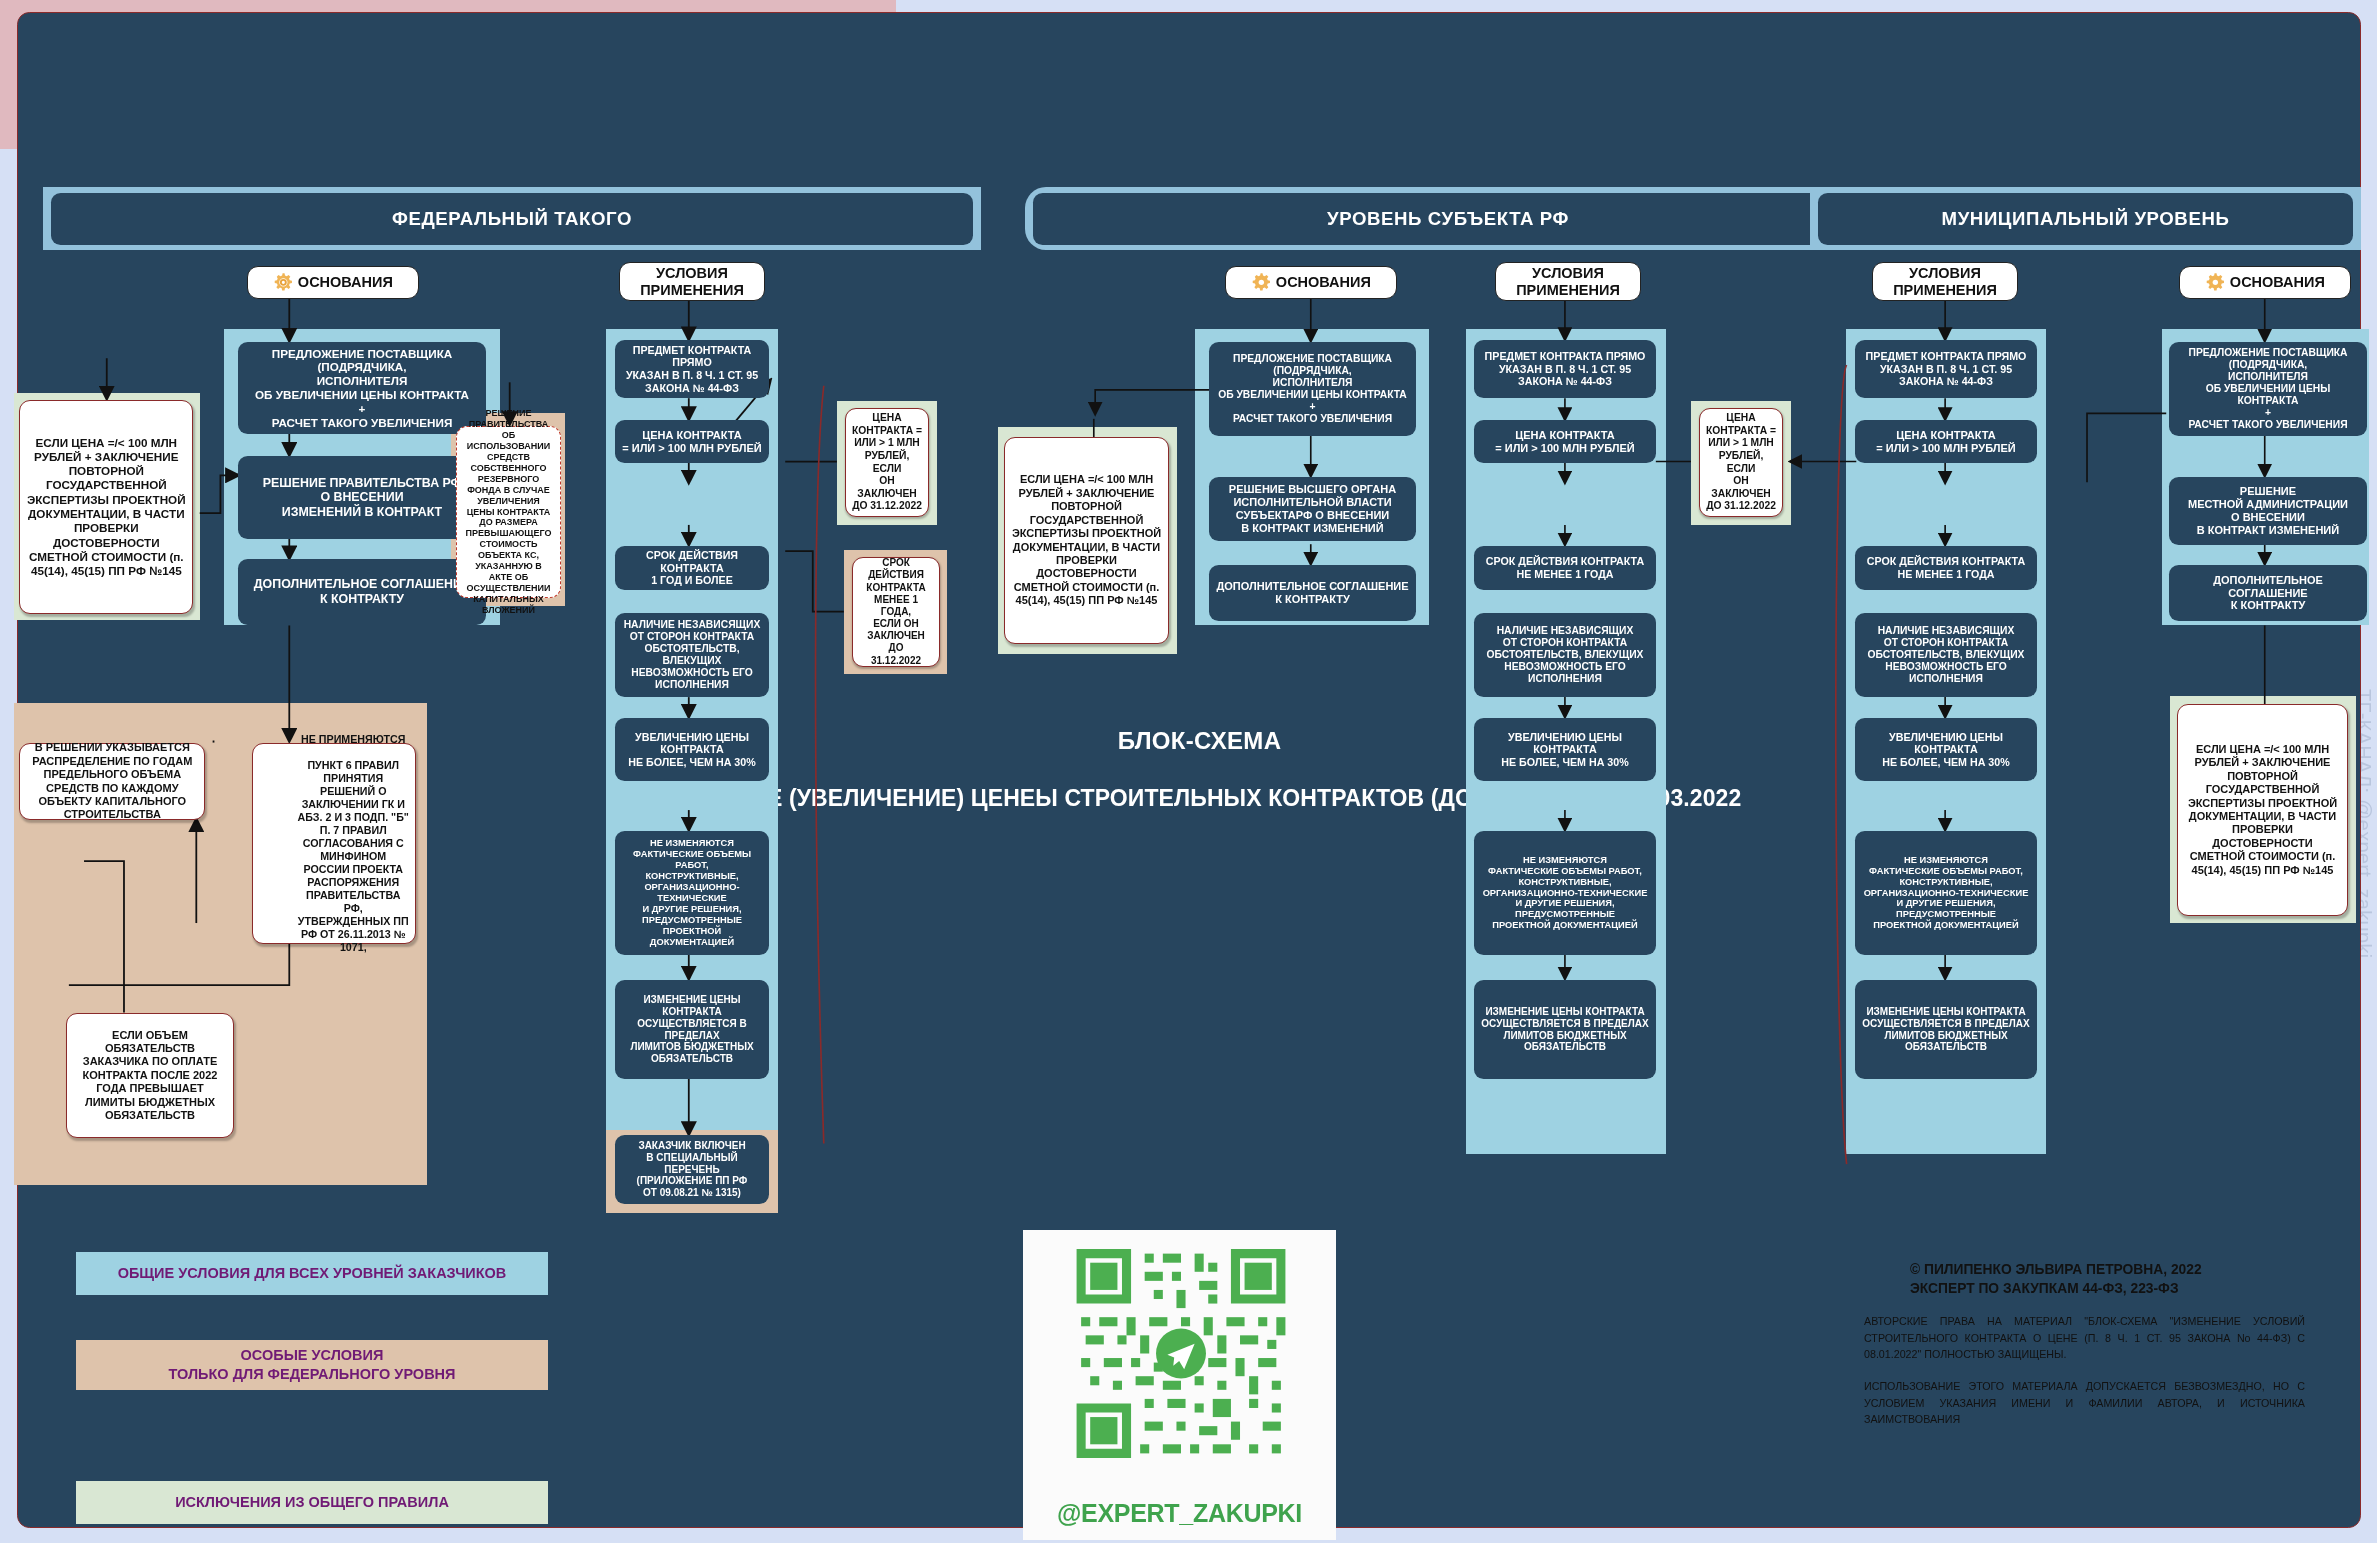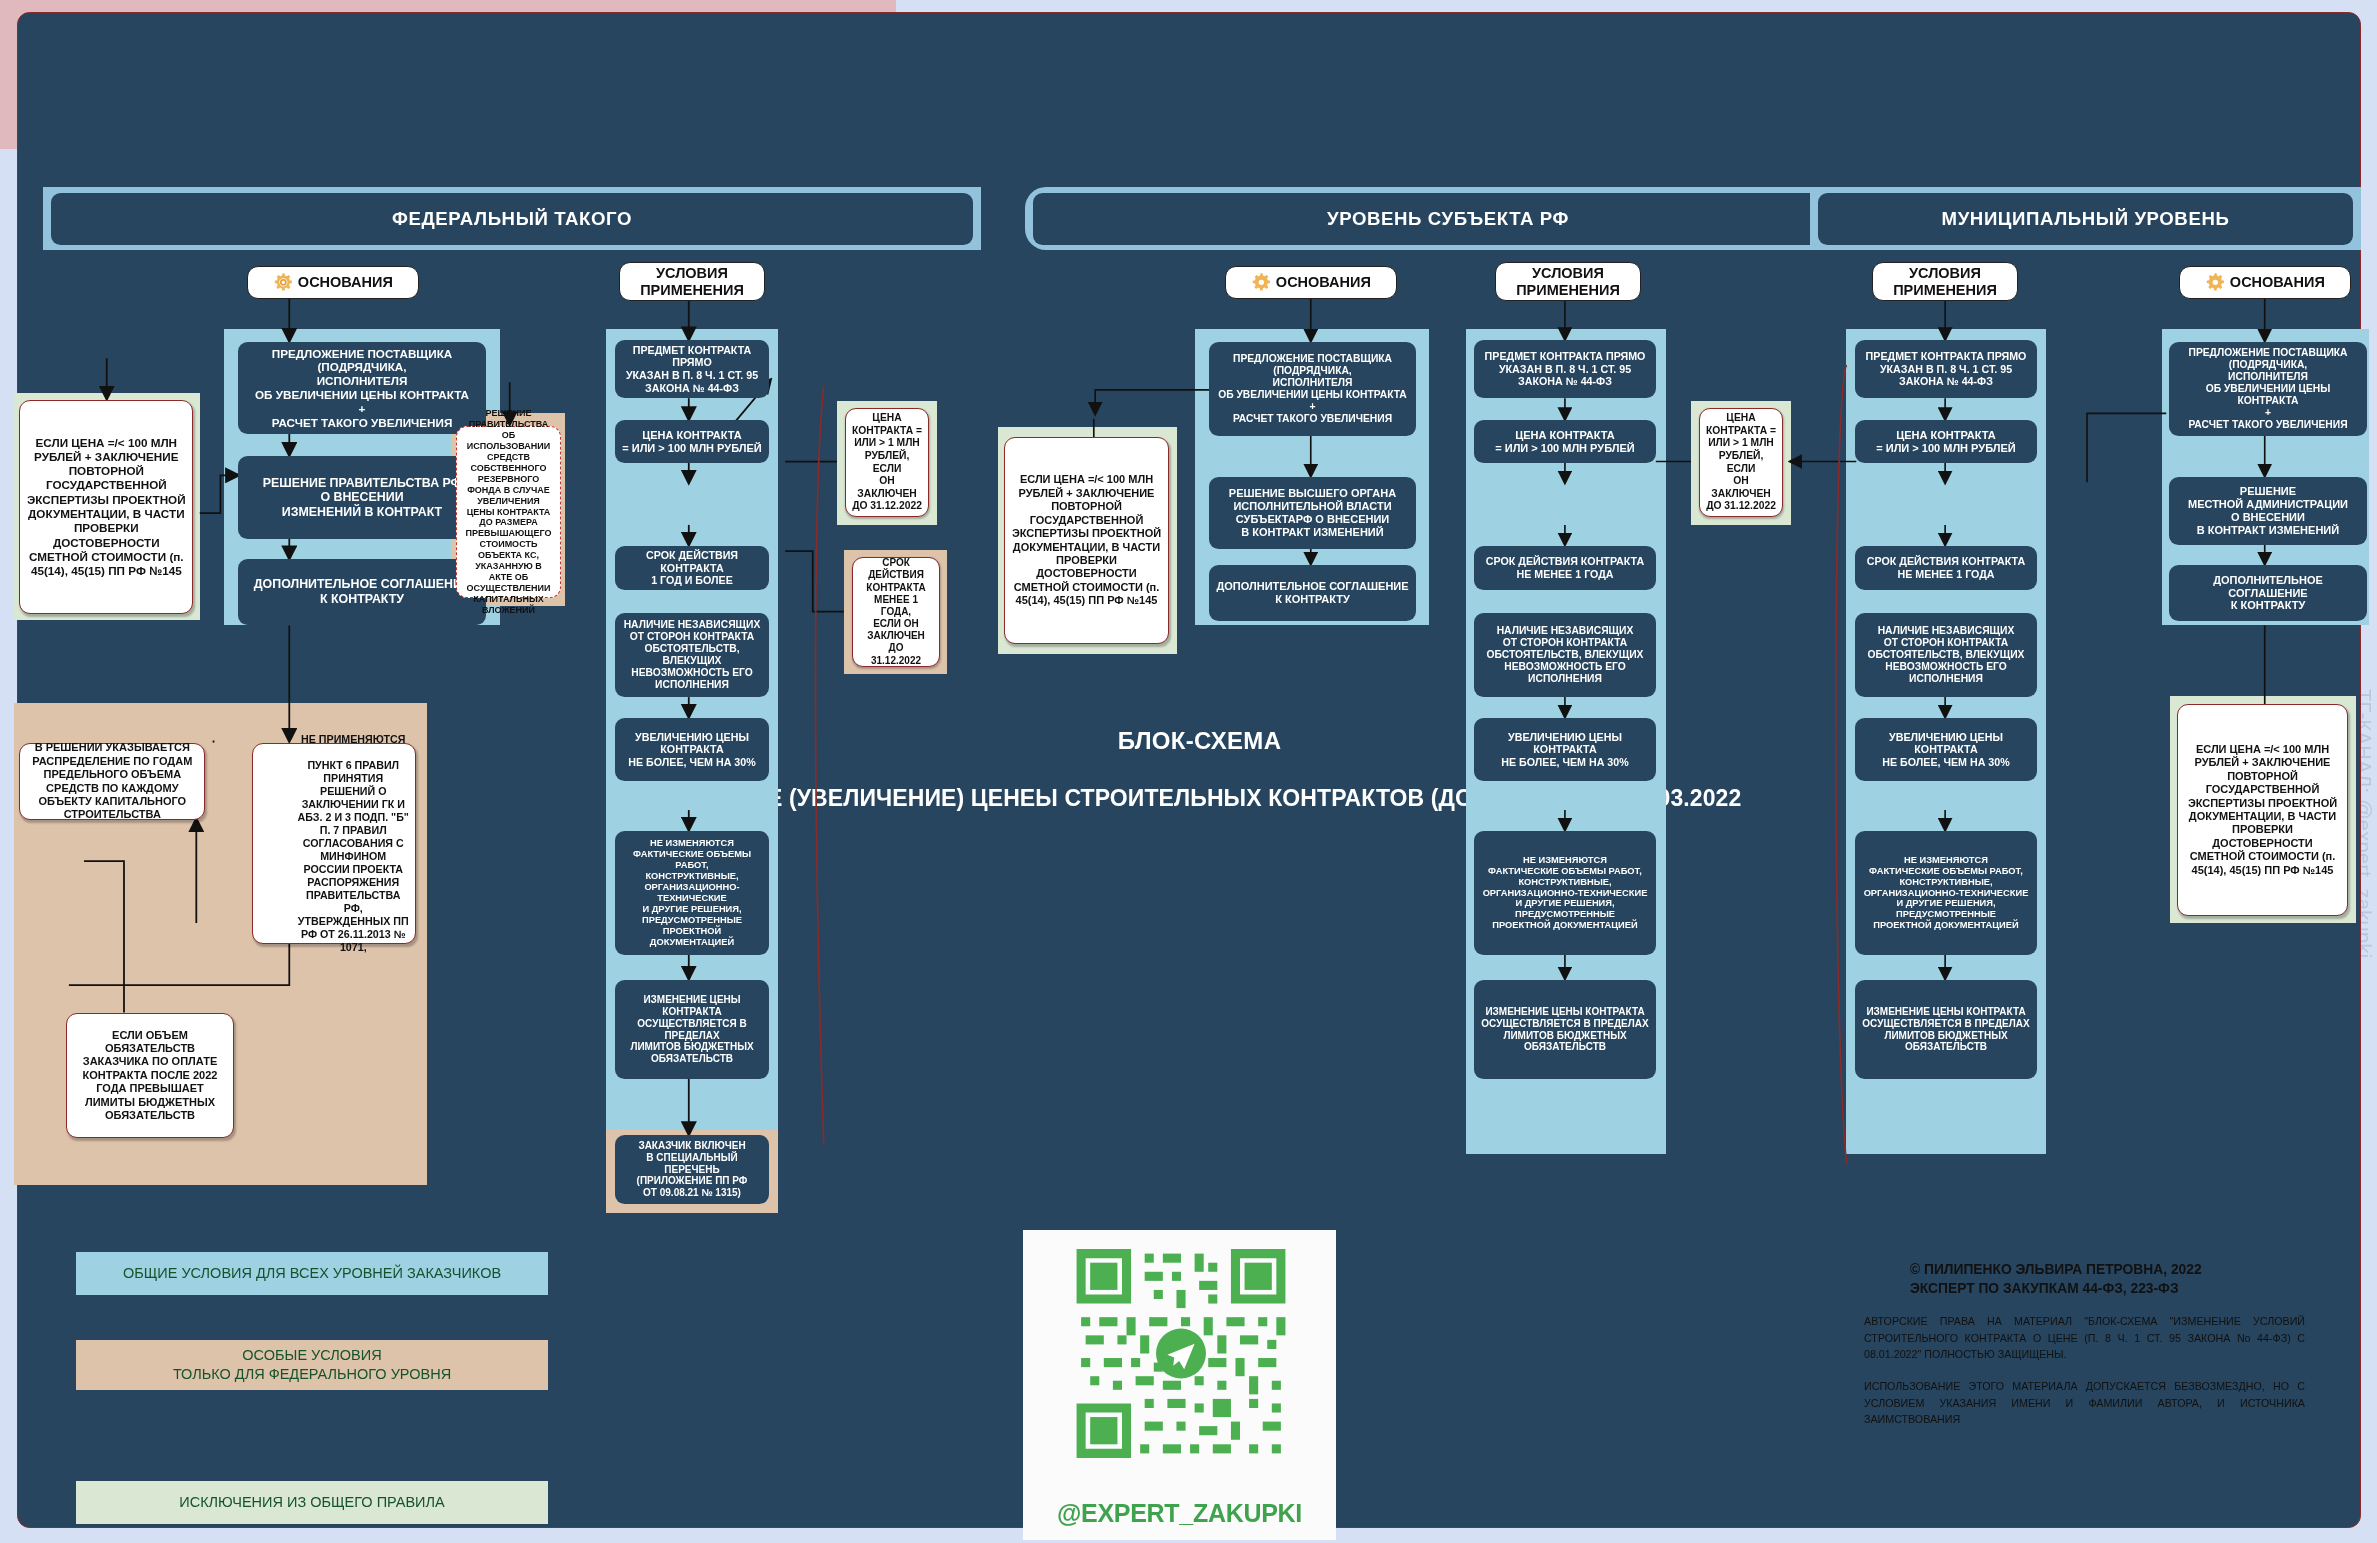--- a/index.html
+++ b/index.html
@@ -77,21 +77,21 @@
     font-weight:bold; line-height:1.22; padding:4.1px 5.5px;
     white-space:pre-line;
     box-shadow:1.4px 2.1px 2.1px rgba(0,0,0,.25);
   }
   .wbox.dashed { border:1.4px dashed #c0392b; box-shadow:none; font-weight:bold; }
   .wbox.plain  { box-shadow:0.7px 1.4px 2.1px rgba(0,0,0,.25); }
 
   
   .legend {
     position:absolute; display:flex; align-items:center; justify-content:center;
-    text-align:center; font-size:14.5px; font-weight:normal; color:#14532d;
+    text-align:center; font-size:14.5px; font-weight:bold; color:#701a75;
     line-height:1.3; white-space:pre-line; padding:1px;
   }
 
   
   #copyright { position:absolute; left:1864px; top:1261px; width:441px; color:#111; }
   #copyright .hd { font-size:13.8px; font-weight:bold; line-height:1.35;margin-left:46px; }
   #copyright p { font-size:10.7px; line-height:1.55; text-align:justify; margin-top:15px; }
 
   
   #qr-card { position:absolute; left:1023px; top:1230px; width:313px; height:310px; background:#fbfbfb; }
@@ -364,21 +364,21 @@
 ЕСЛИ ОН
 ЗАКЛЮЧЕН ДО
 31.12.2022</div>
 
 <div class="dbox" style="left:1209px; top:342px; width:207px; height:94px; font-size:10.3px;">ПРЕДЛОЖЕНИЕ ПОСТАВЩИКА
 (ПОДРЯДЧИКА,
 ИСПОЛНИТЕЛЯ
 ОБ УВЕЛИЧЕНИИ ЦЕНЫ КОНТРАКТА
 +
 РАСЧЕТ ТАКОГО УВЕЛИЧЕНИЯ</div>
-<div class="dbox" style="left:1209px; top:477px; width:207px; height:72px; font-size:11px;">РЕШЕНИЕ ВЫСШЕГО ОРГАНА
+<div class="dbox" style="left:1209px; top:477px; width:207px; height:64px; font-size:11px;">РЕШЕНИЕ ВЫСШЕГО ОРГАНА
 ИСПОЛНИТЕЛЬНОЙ ВЛАСТИ
 СУБЪЕКТАРФ О ВНЕСЕНИИ
 В КОНТРАКТ ИЗМЕНЕНИЙ</div>
 <div class="dbox" style="left:1209px; top:565px; width:207px; height:56px; font-size:11px;">ДОПОЛНИТЕЛЬНОЕ СОГЛАШЕНИЕ
 К КОНТРАКТУ</div>
 
 <div class="wbox" style="left:1004px; top:437px; width:165px; height:207px; font-size:11px;">ЕСЛИ ЦЕНА =/&lt; 100 МЛН РУБЛЕЙ + ЗАКЛЮЧЕНИЕ ПОВТОРНОЙ ГОСУДАРСТВЕННОЙ ЭКСПЕРТИЗЫ ПРОЕКТНОЙ ДОКУМЕНТАЦИИ, В ЧАСТИ ПРОВЕРКИ ДОСТОВЕРНОСТИ СМЕТНОЙ СТОИМОСТИ (п. 45(14), 45(15) ПП РФ №145</div>
 
 <div class="dbox" style="left:1474px; top:340px; width:182px; height:58px; font-size:10.7px;">ПРЕДМЕТ КОНТРАКТА ПРЯМО
 УКАЗАН В П. 8 Ч. 1 СТ. 95

